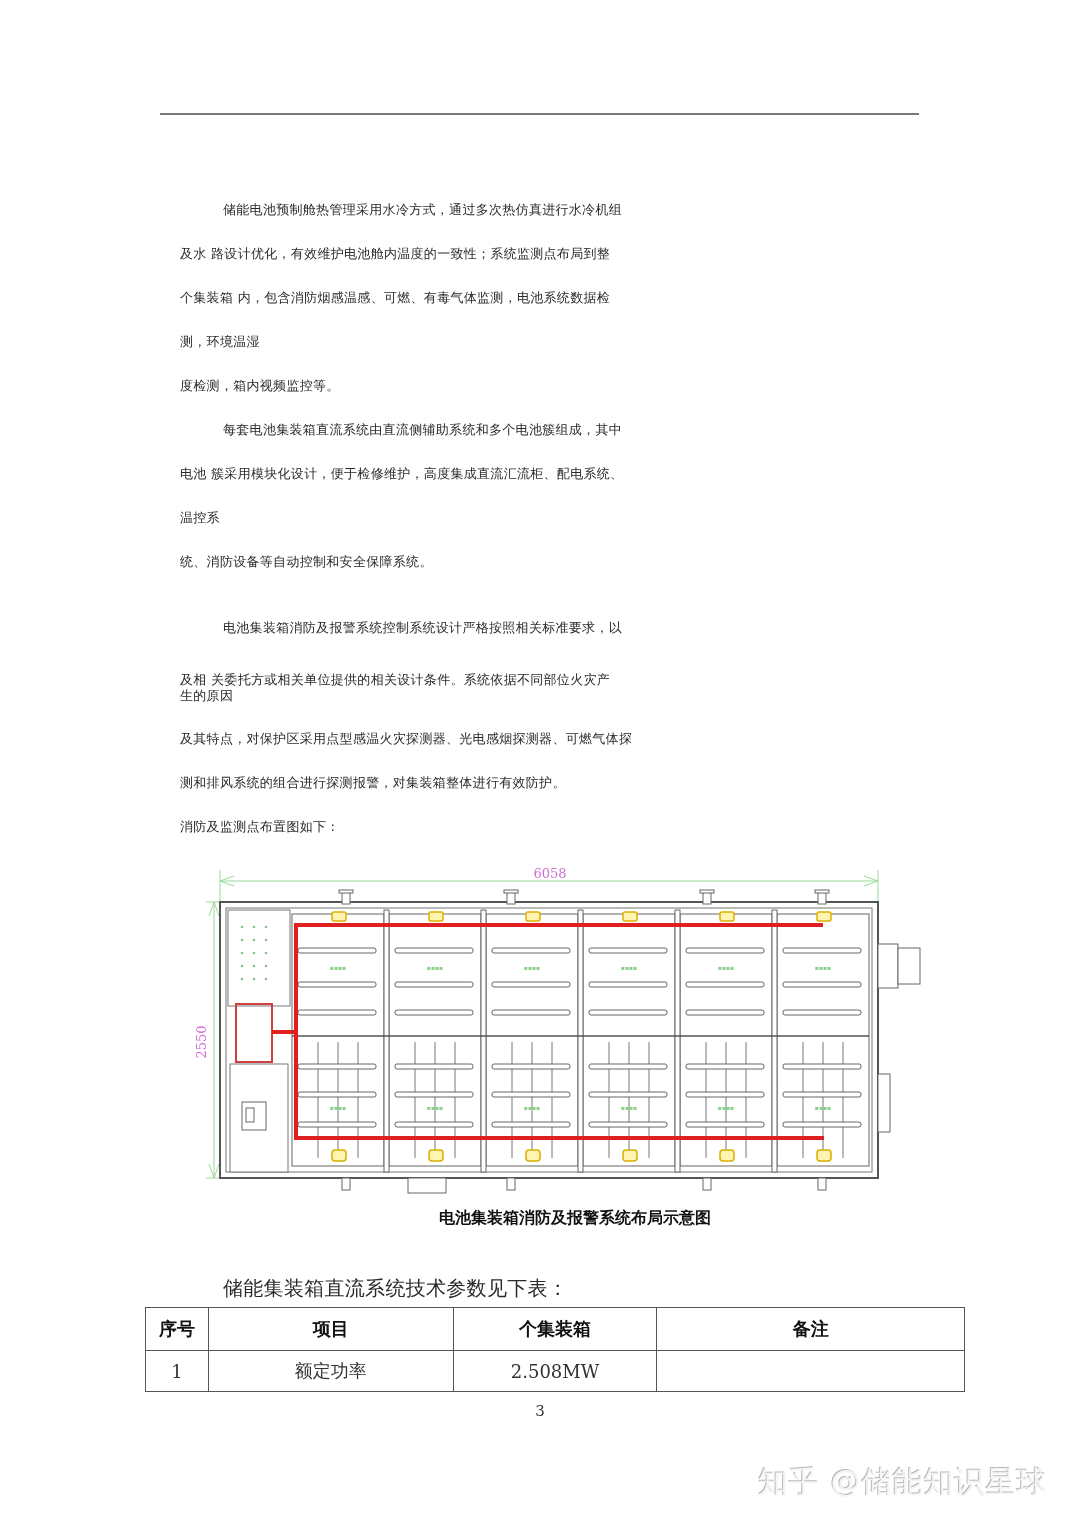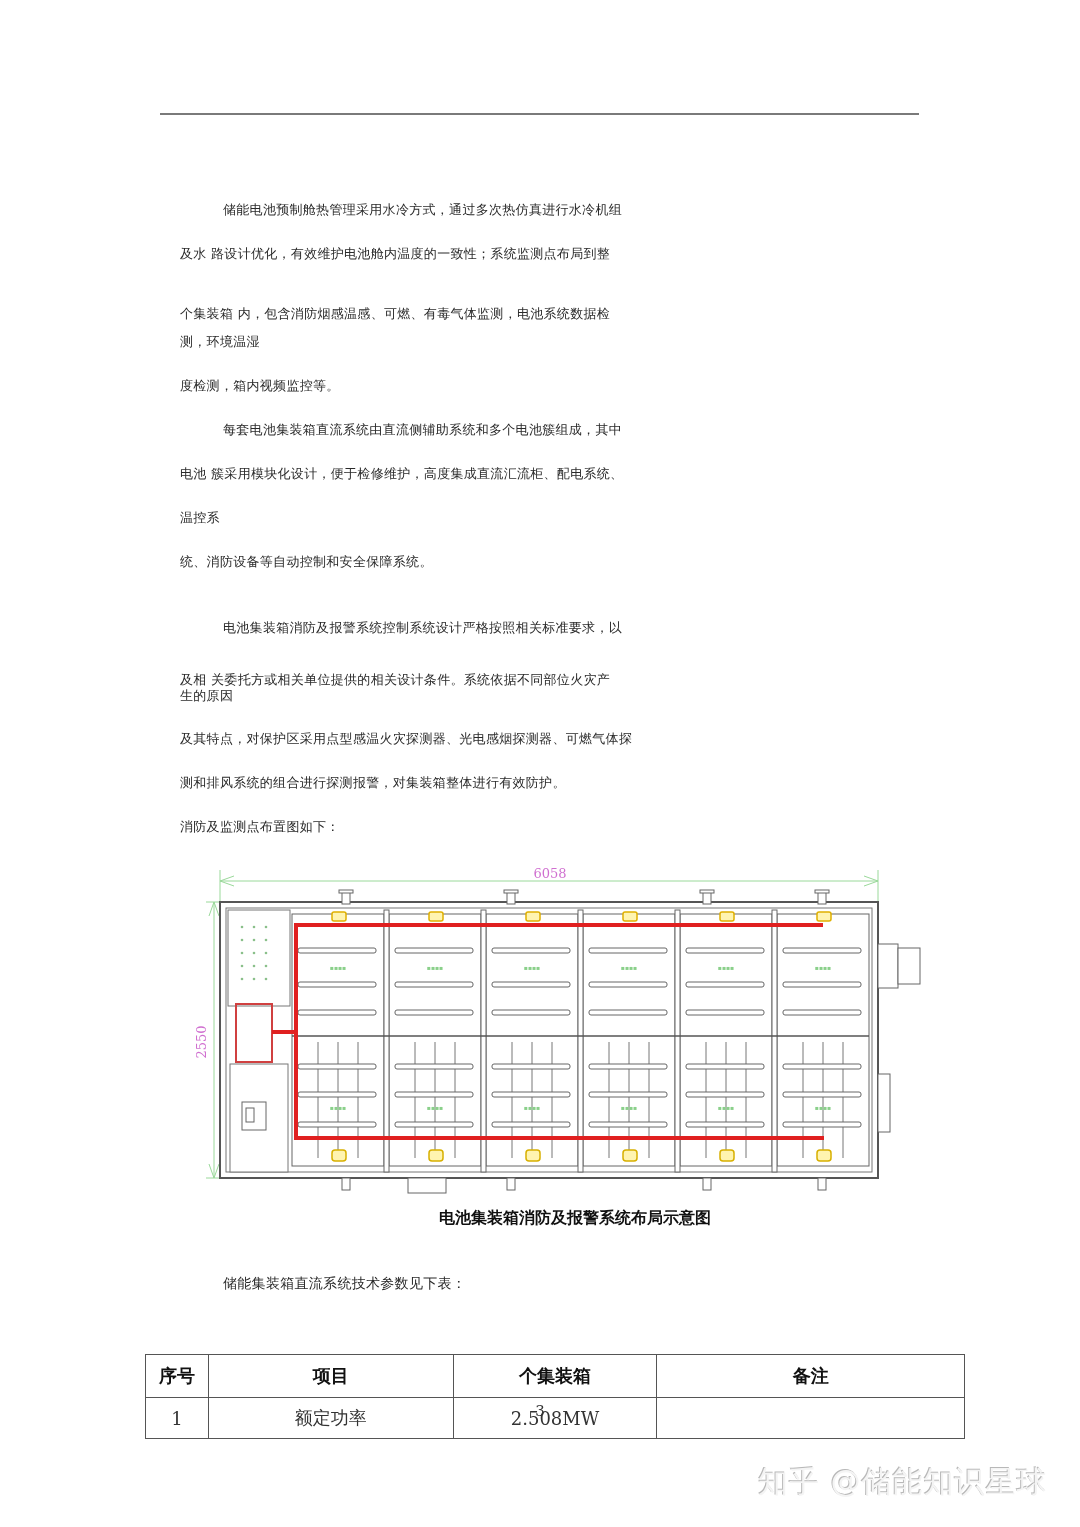--- a/index.html
+++ b/index.html
@@ -3,37 +3,37 @@
 <meta charset="utf-8">
 <style>
   html, body { margin: 0; padding: 0; background: #ffffff; }
   body { width: 1080px; height: 1527px; position: relative; overflow: hidden;
          font-family: "DejaVu Serif", "Liberation Serif", serif; color: #222; }
   .rule { position: absolute; left: 160px; top: 113px; width: 759px; height: 2px; background: #7a7a7a; }
   .para-line { position: absolute; left: 180px; font-size: 13px; line-height: 24px; white-space: nowrap; color: #2a2a2a; letter-spacing: 0.3px; }
   .indent { left: 223px; }
   .diagram { position: absolute; left: 178px; top: 852px; width: 756px; height: 348px; }
   .caption { position: absolute; left: 0; width: 1150px; top: 1208px; text-align: center; font-family: "DejaVu Sans", "Liberation Sans", sans-serif; font-weight: bold; font-size: 16px; color: #111; }
-  .table-intro { position: absolute; left: 223px; top: 1275px; font-size: 14px; color: #2a2a2a; letter-spacing: 0.3px; }
-  table.params { position: absolute; left: 145px; top: 1307px; width: 820px; border-collapse: collapse; margin-top: 47px; }
+  .table-intro { position: absolute; left: 223px; top: 1275px; font-size: 20px; color: #2a2a2a; letter-spacing: 0.3px; }
+  table.params { position: absolute; left: 145px; top: 1307px; width: 820px; border-collapse: collapse; }
   table.params td, table.params th { border: 1.5px solid #555; text-align: center; font-size: 18px; padding: 0; }
   table.params th { height: 42px; font-family: "DejaVu Sans", "Liberation Sans", sans-serif; font-weight: bold; font-size: 18px; color: #111; }
   table.params td { height: 40px; font-size: 18px; color: #333; }
   .page-num { position: absolute; left: 0; width: 1080px; top: 1402px; text-align: center; font-size: 15px; color: #333; }
   .watermark { position: absolute; left: 758px; top: 1462px; font-family: "DejaVu Sans", "Liberation Sans", sans-serif; font-size: 30px; color: #f4f4f4; letter-spacing: 1px;
                text-shadow: -1px -1px 0 #b8b8b8, 1px 1px 0 #ffffff; white-space: nowrap; text-align: right; }
 </style>
 </head>
 <body>
 
 <div class="rule"></div>
 
 <div class="para-line indent" style="top:198px">储能电池预制舱热管理采用水冷方式，通过多次热仿真进行水冷机组</div>
 <div class="para-line" style="top:242px">及水 路设计优化，有效维护电池舱内温度的一致性；系统监测点布局到整</div>
-<div class="para-line" style="top:302px">个集装箱 内，包含消防烟感温感、可燃、有毒气体监测，电池系统数据检</div>
+<div class="para-line" style="top:286px">个集装箱 内，包含消防烟感温感、可燃、有毒气体监测，电池系统数据检</div>
 <div class="para-line" style="top:330px">测，环境温湿</div>
 <div class="para-line" style="top:374px">度检测，箱内视频监控等。</div>
 
 <div class="para-line indent" style="top:418px">每套电池集装箱直流系统由直流侧辅助系统和多个电池簇组成，其中</div>
 <div class="para-line" style="top:462px">电池 簇采用模块化设计，便于检修维护，高度集成直流汇流柜、配电系统、</div>
 <div class="para-line" style="top:506px">温控系</div>
 <div class="para-line" style="top:550px">统、消防设备等自动控制和安全保障系统。</div>
 
 <div class="para-line indent" style="top:616px">电池集装箱消防及报警系统控制系统设计严格按照相关标准要求，以</div>
 <div class="para-line" style="top:668px">及相 关委托方或相关单位提供的相关设计条件。系统依据不同部位火灾产</div>

